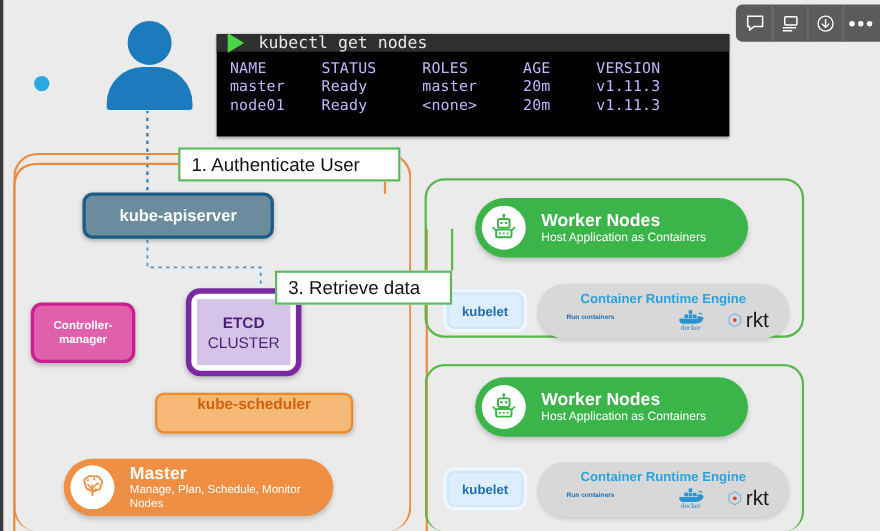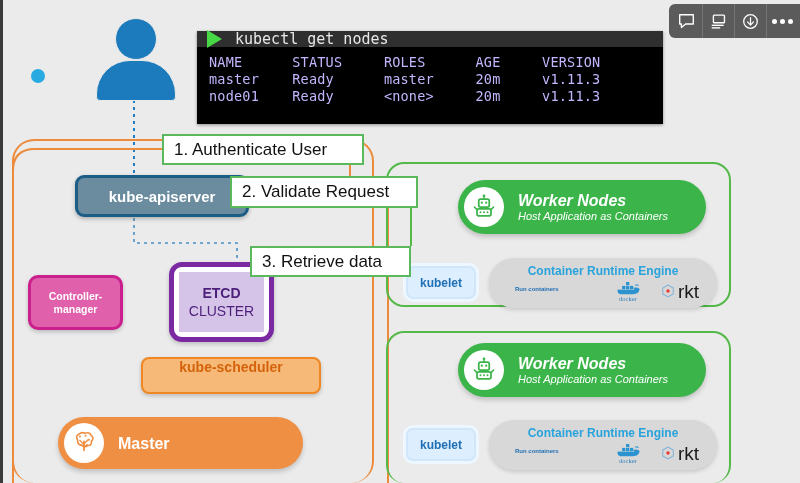--- a/index.html
+++ b/index.html
@@ -107,24 +107,23 @@
   .pill-icon{
     width:40px;height:40px;border-radius:50%;background:#fff;margin-left:6px;
     display:flex;align-items:center;justify-content:center;flex:none;
   }
   .pill-text{margin-left:14px;color:#fff;}
   .pill-title{font-weight:bold;font-size:16px;line-height:17px;}
   .pill-sub{font-size:10.5px;line-height:12.5px;max-width:170px;}
 
   
   .worker-pill{
-    position:absolute;left:458px;width:248px;height:54px;
+    position:absolute;left:432px;width:248px;height:54px;
     background:#3bb54a;border-radius:27px;display:flex;align-items:center;
     box-shadow:0 3px 5px rgba(0,0,0,.18);
-    font-style:italic;
   }
   .wp-top{top:180px;}
   .wp-bot{top:343px;}
   .wk-title{font-weight:bold;font-size:16px;line-height:18px;color:#fff;}
   .wk-sub{font-size:11px;line-height:13px;color:#fff;}
 
   
   .kubelet{
     position:absolute;left:406px;width:70px;height:33px;
     background:#ddeeff;border:2px solid #cfe6fb;border-radius:7px;
@@ -263,20 +262,21 @@
         <path d="M16 25 L16 14" stroke="#ef8f44" stroke-width="2.2" stroke-linecap="round"></path>
         <path d="M16 18 L11 13 M16 17 L21 12 M16 21 L12 18 M16 21 L20 18" stroke="#ef8f44" stroke-width="1.7" stroke-linecap="round"></path>
         <path d="M8 12 Q5 7 10 5 Q13 2 17 4 Q23 2 25 7 Q29 10 25 14 Q26 19 21 19 Q18 22 14 19 Q8 19 8 12 Z" fill="none" stroke="#ef8f44" stroke-width="2"></path>
         <circle cx="11" cy="8" r="1.3" fill="#ef8f44"></circle>
         <circle cx="18" cy="7" r="1.3" fill="#ef8f44"></circle>
         <circle cx="22" cy="12" r="1.3" fill="#ef8f44"></circle>
       </svg>
     </div>
     <div class="pill-text">
       <div class="pill-title">Master</div>
+      <div class="pill-sub">Manage, Plan, Schedule, Monitor Nodes</div>
     </div>
   </div>
 
   <div class="worker-pill wp-top">
     <div class="pill-icon">
       <svg width="28" height="28" viewBox="0 0 32 32">
         <path d="M16 4 L16 7" stroke="#3bb54a" stroke-width="1.6"></path>
         <circle cx="16" cy="3.2" r="1.6" fill="#3bb54a"></circle>
         <rect x="10" y="7" width="12" height="9" rx="2" fill="none" stroke="#3bb54a" stroke-width="2"></rect>
         <circle cx="13.5" cy="11" r="1.3" fill="#3bb54a"></circle>
@@ -381,20 +381,17 @@
           <circle cx="10" cy="10" r="2.4" fill="#e8382f"></circle>
         </svg>
         <span class="rkt-text">rkt</span>
       </div>
     </div>
   </div>
 
   <div class="callout c1">
     <span>1. Authenticate User</span>
   </div>
-  <div class="callout c2">
-    <span>2. Validate Request</span>
-  </div>
   <div class="callout c3">
     <span>3. Retrieve data</span>
   </div>
 
 </div>
 
 </body></html>

